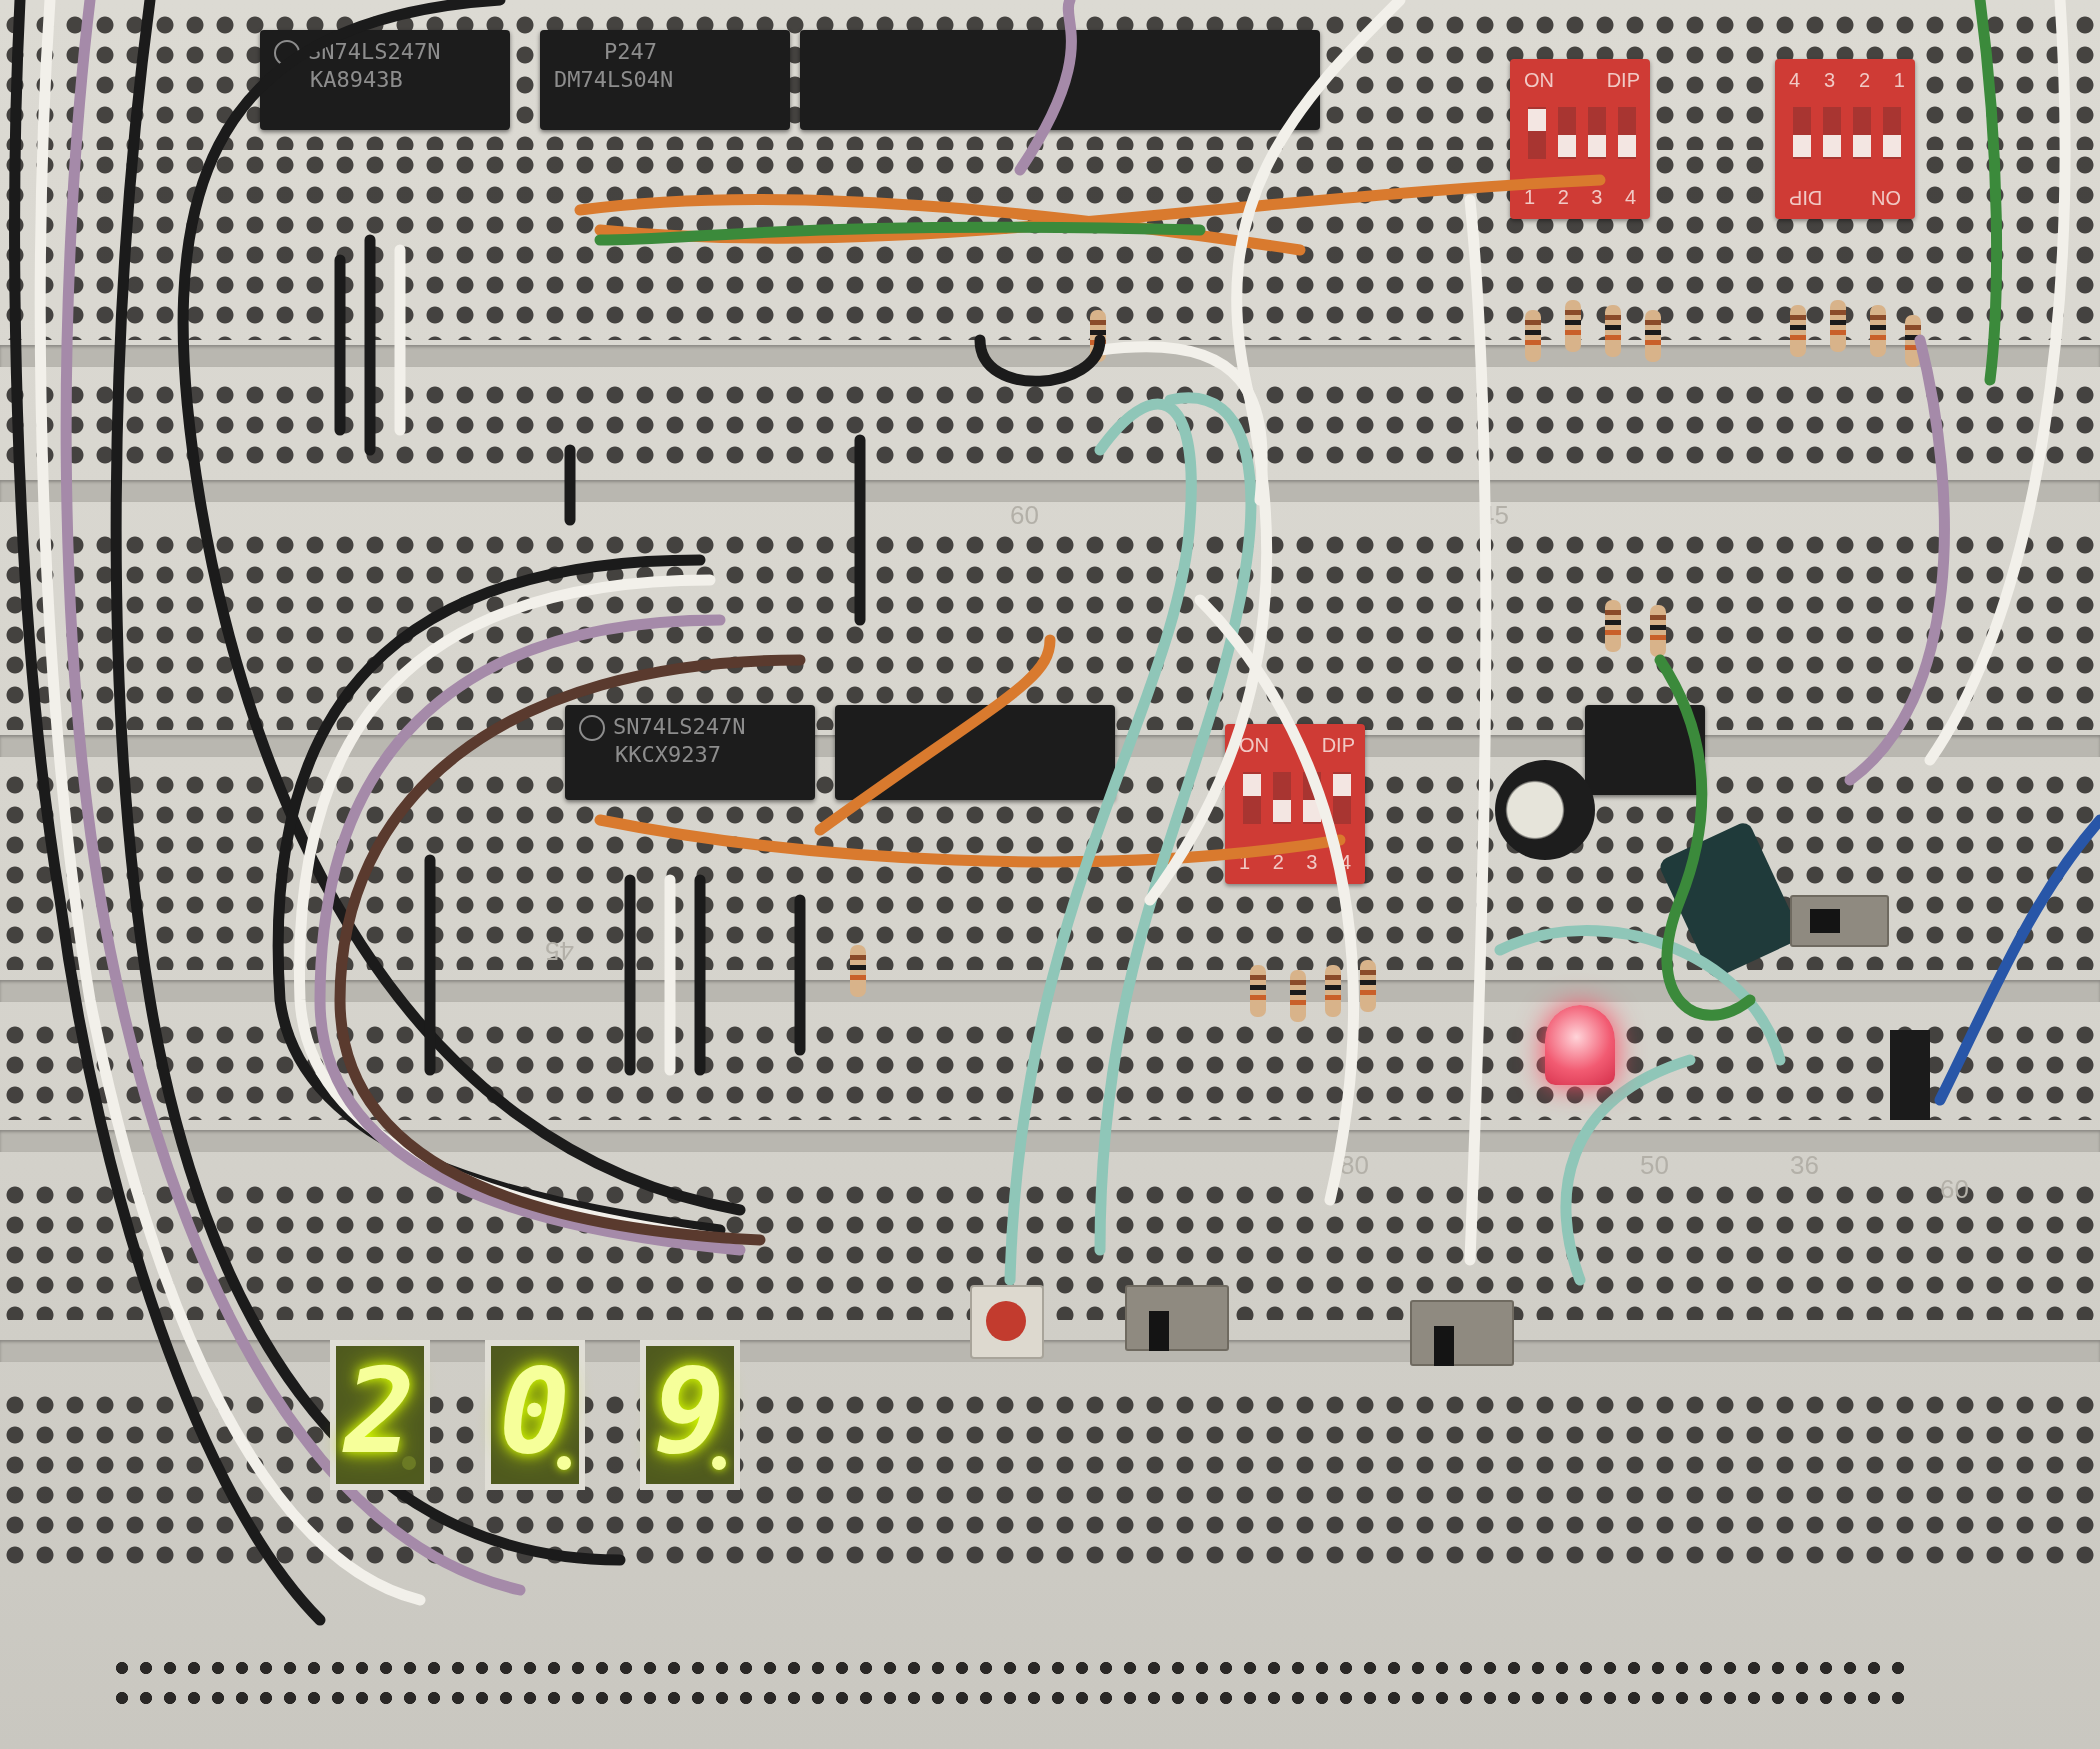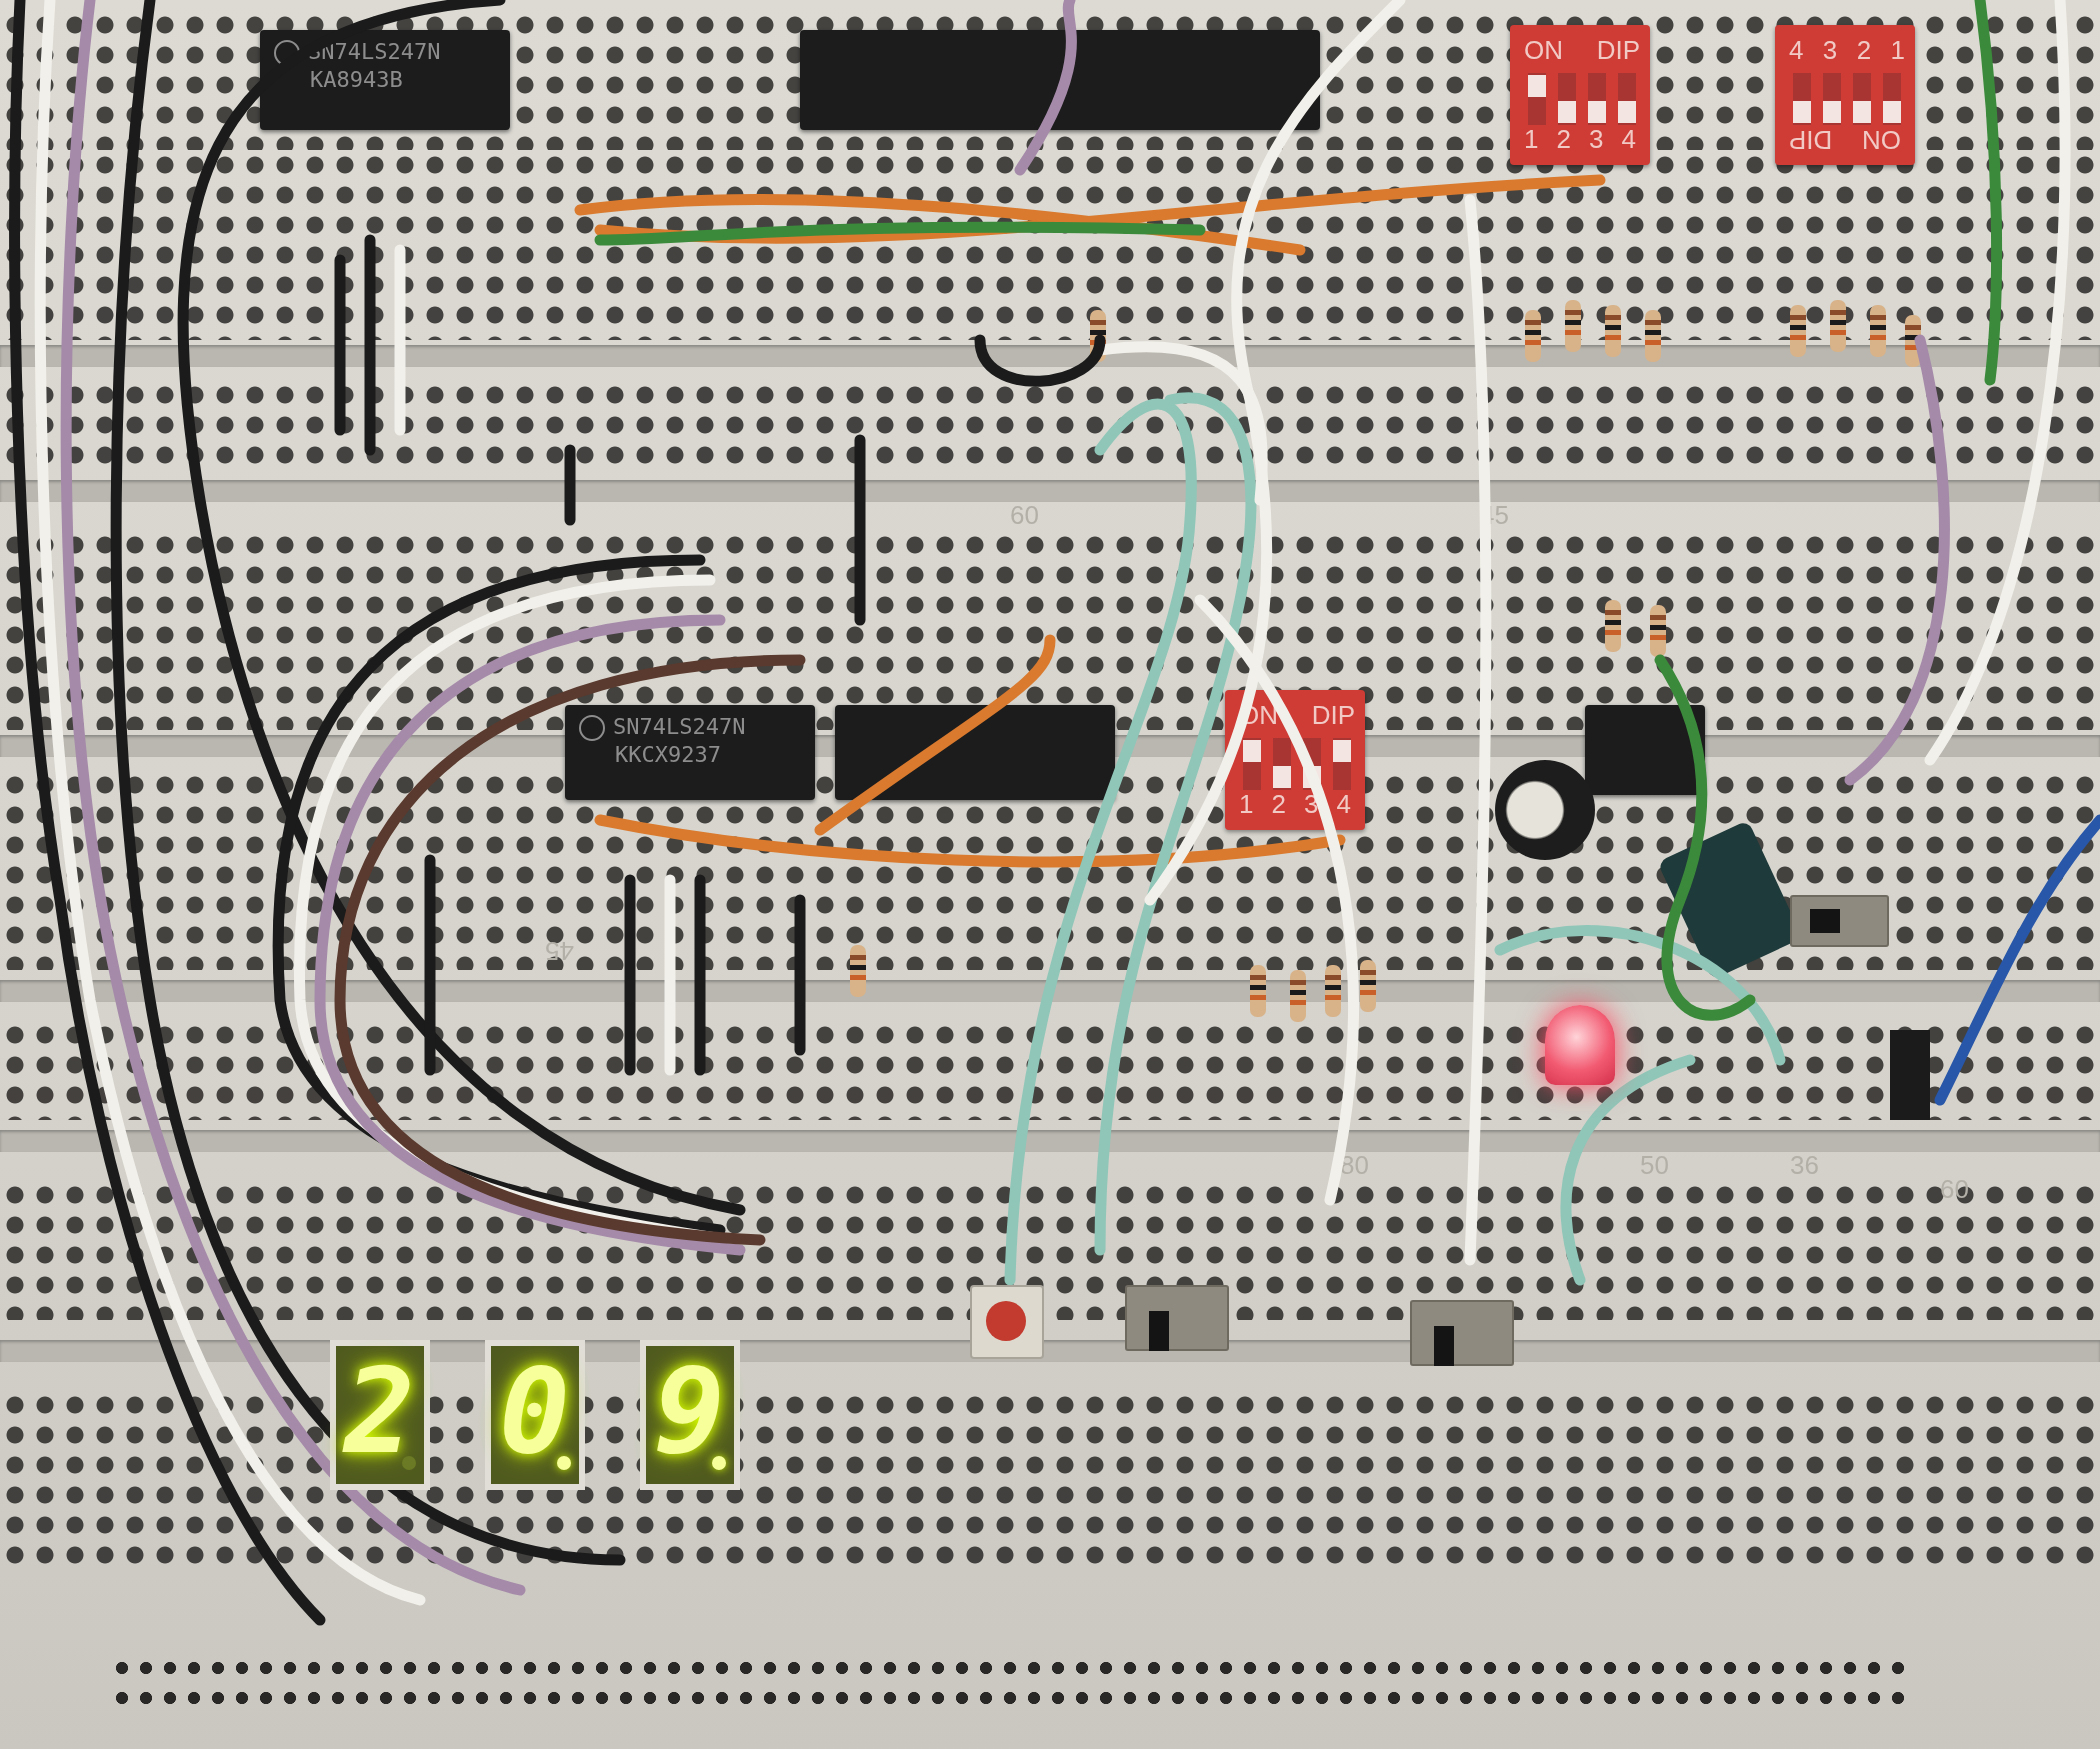--- a/index.html
+++ b/index.html
@@ -3,21 +3,21 @@
 <meta charset="utf-8">
 <style>
   html,body{margin:0;padding:0;}
   body{width:2100px;height:1749px;overflow:hidden;background:#cfcdc6;font-family:"Liberation Sans",sans-serif;position:relative;}
   .board{position:absolute;left:0;top:0;width:2100px;height:1749px;background:linear-gradient(180deg,#dcdad3 0%,#d5d3cc 60%,#c9c7c0 100%);}
   .strip{position:absolute;left:0;width:2100px;background-image:radial-gradient(circle,#2a2826 38%,transparent 42%);background-size:30px 30px;opacity:.85;}
   .channel{position:absolute;left:0;width:2100px;height:22px;background:#b9b7b0;box-shadow:inset 0 2px 3px rgba(0,0,0,.25);}
   .rail{position:absolute;height:16px;background-image:radial-gradient(circle,#2a2826 40%,transparent 44%);background-size:24px 16px;}
   .chip{position:absolute;background:#1c1c1c;border-radius:4px;box-shadow:0 2px 4px rgba(0,0,0,.5);color:#8d8d8d;font-family:"DejaVu Sans Mono",monospace;font-size:22px;padding:8px 14px;box-sizing:border-box;line-height:1.25;}
   .chip .logo{display:inline-block;width:22px;height:22px;border:2px solid #8d8d8d;border-radius:50%;vertical-align:middle;margin-right:8px;}
-  .dip{position:absolute;width:140px;height:140px;background:#cf3b35;border-radius:4px;color:#f1c9c5;font-size:26px;box-shadow:0 2px 4px rgba(0,0,0,.4);}
+  .dip{position:absolute;width:140px;height:160px;background:#cf3b35;border-radius:4px;color:#f1c9c5;font-size:20px;box-shadow:0 2px 4px rgba(0,0,0,.4);margin-top:34px;}
   .dip .top{position:absolute;top:10px;left:14px;right:10px;display:flex;justify-content:space-between;}
   .dip .nums{position:absolute;bottom:10px;left:14px;right:14px;display:flex;justify-content:space-between;}
   .dip .sw{position:absolute;top:48px;width:18px;height:52px;background:#a83531;}
   .dip .sw .k{position:absolute;left:0;width:18px;height:22px;background:#f3e6e2;}
   .seg{position:absolute;width:100px;height:150px;background:#4f5a1e;border:6px solid #e0ded6;box-sizing:border-box;}
   .seg .digit{position:absolute;left:8px;top:6px;font-family:"DejaVu Sans Mono",monospace;font-size:118px;font-weight:bold;color:#f6ff9a;text-shadow:0 0 12px #d9ff00,0 0 24px #b6d600;font-style:italic;line-height:1;}
   .seg .dp{position:absolute;right:8px;bottom:14px;width:14px;height:14px;border-radius:50%;background:#6b7a24;}
   .seg .dp.on{background:#f6ff9a;box-shadow:0 0 10px #d9ff00;}
   .res{position:absolute;width:16px;height:52px;background:#d8b38a;border-radius:7px;}
   .res::before{content:"";position:absolute;left:0;right:0;top:10px;height:5px;background:#8a4b2a;box-shadow:0 10px 0 #1b1b1b,0 20px 0 #c9602a;}
@@ -56,20 +56,24 @@
   <span class="label" style="left:1340px;top:1150px;">80</span>
   <span class="label" style="left:1640px;top:1150px;">50</span>
   <span class="label" style="left:1790px;top:1150px;">36</span>
   <span class="label" style="left:1940px;top:1150px;margin-top:24px;">60</span>
   <span class="label" style="left:1010px;top:500px;">60</span>
   <span class="label" style="left:1480px;top:500px;">45</span>
 
   <div class="chip" style="left:260px;top:30px;width:250px;height:100px;">
     <span class="logo"></span><span>SN74LS247N</span><br>
     <span style="margin-left:36px;">KA8943B</span>
+  </div>
+  <div class="chip" style="left:540px;top:30px;width:250px;height:100px;">
+    <span style="margin-left:50px;">P247</span><br>
+    <span>DM74LS04N</span>
   </div>
   <div class="chip" style="left:800px;top:30px;width:520px;height:100px;"></div>
   <div class="chip" style="left:565px;top:705px;width:250px;height:95px;">
     <span class="logo"></span><span>SN74LS247N</span><br>
     <span style="margin-left:36px;">KKCX9237</span>
   </div>
   <div class="chip" style="left:835px;top:705px;width:280px;height:95px;"></div>
   <div class="chip" style="left:1585px;top:705px;width:120px;height:90px;"></div>
 
   <div class="dip" style="left:1510px;top:25px;">

